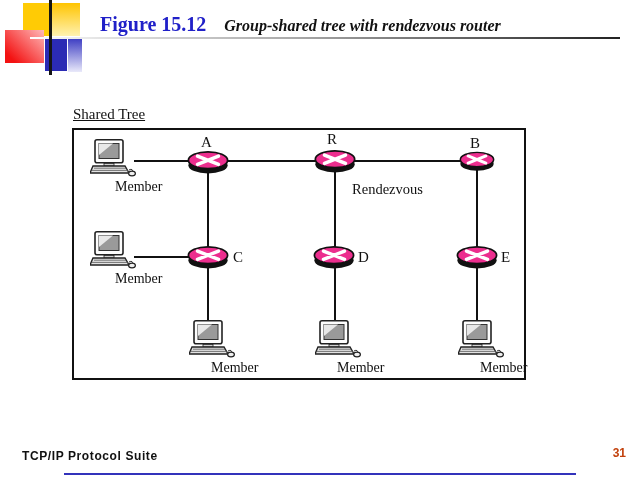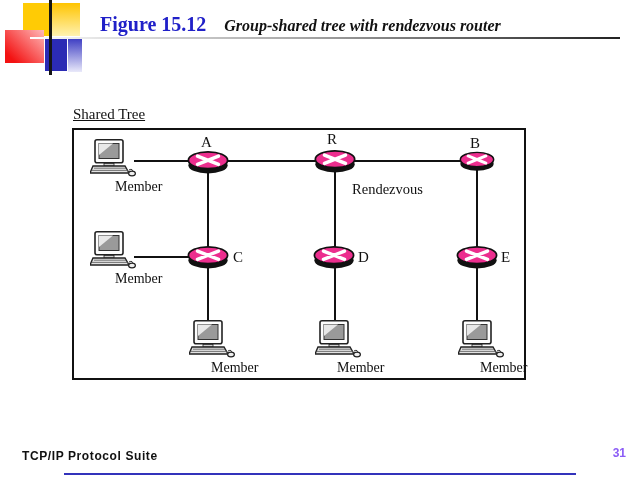--- a/index.html
+++ b/index.html
@@ -32,21 +32,21 @@
   .router{z-index:4;}
   .rlabel{position:absolute;font-size:15px;z-index:5;}
   .member-label{position:absolute;width:80px;text-align:left;font-size:14px;z-index:5;padding-left:43px;}
   .computer{position:absolute;width:46px;height:40px;z-index:4;}
   #rendezvous-label{left:330px;top:181px;width:115px;text-align:center;font-size:14.5px;line-height:16px;z-index:5;}
 
   
   #footer-left{left:22px;top:449px;font-family:"Liberation Sans","DejaVu Sans",sans-serif;
     font-weight:bold;font-size:12px;letter-spacing:.6px;color:#111;z-index:3;}
   #page-number{left:600px;top:446px;width:26px;text-align:right;font-family:"Liberation Sans","DejaVu Sans",sans-serif;
-    font-weight:bold;font-size:12px;color:#8b5cf6;z-index:3;}
+    font-weight:bold;font-size:12px;color:#c2410c;z-index:3;}
   #footer-rule{left:64px;top:473px;width:512px;height:2px;background:var(--accent-blue,#3333BB);z-index:3;}
 </style>
 </head>
 <body>
 
 <div id="slide">
 
   <div class="sq" id="sq-yellow-left"></div>
   <div class="sq" id="sq-yellow-right"></div>
   <div class="sq" id="sq-red"></div>

